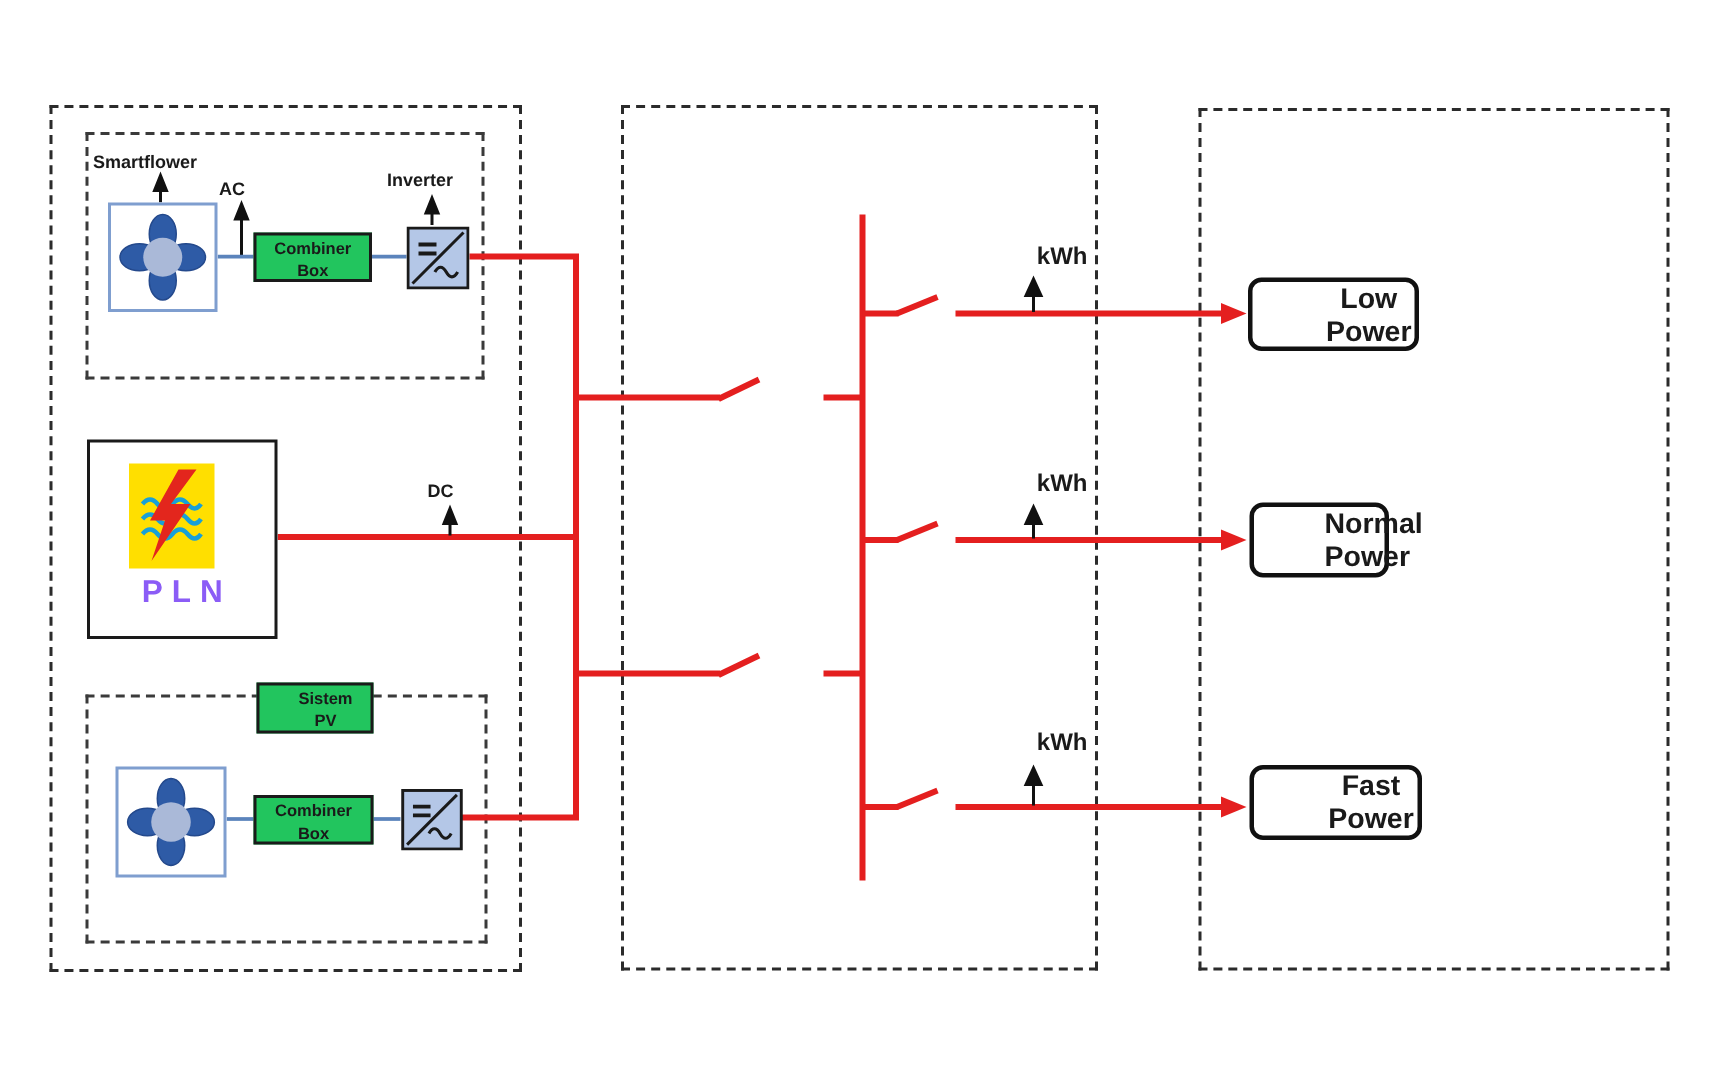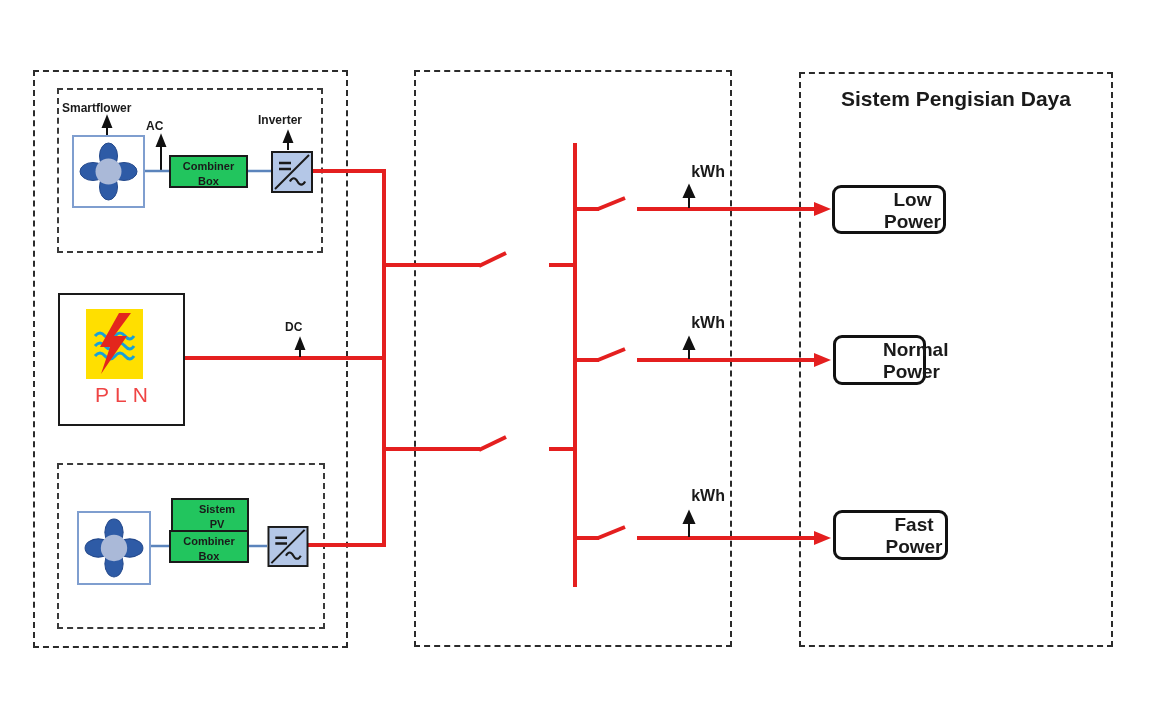--- a/index.html
+++ b/index.html
@@ -8,38 +8,37 @@
   .abs{position:absolute;}
   .dashed{border:2px dashed #2b2b2b;box-sizing:border-box;background:transparent;}
   .dashed-inner{border:2px dashed #3a3a3a;box-sizing:border-box;}
   .solidbox{border:2px solid #1a1a1a;box-sizing:border-box;background:#22c55e;text-align:center;}
   .panel-title{font-weight:bold;font-size:21px;text-align:center;}
   .small-bold{font-weight:bold;font-size:12px;}
   .tiny-bold{font-weight:bold;font-size:11px;line-height:1.32;padding-top:2px;}
   .kwh{font-weight:bold;font-size:16px;text-align:right;width:70px;}
   .power-box{border:3px solid #111;border-radius:9px;box-sizing:border-box;background:#fff;
              text-align:center;font-weight:bold;font-size:19px;line-height:1.17;padding-top:1px;padding-left:47px;}
-  .pln-text{font-weight:normal;font-size:21px;letter-spacing:6px;color:#ef4444;text-align:center;
+  .pln-text{font-weight:bold;font-size:21px;letter-spacing:6px;color:#8b5cf6;text-align:center;
             width:100%;left:0;text-indent:6px;}
   svg{display:block;}
   .wires{left:0;top:0;pointer-events:none;}
 </style>
 </head>
 <body>
 
 <div class="canvas">
 
   <div class="abs dashed" style="left:33px;top:70px;width:315px;height:578px;"></div>
   <div class="abs dashed" style="left:414px;top:70px;width:318px;height:577px;"></div>
   <div class="abs dashed" style="left:799px;top:72px;width:314px;height:575px;"></div>
 
   <div class="abs dashed-inner" style="left:57px;top:88px;width:266px;height:165px;"></div>
   <div class="abs dashed-inner" style="left:57px;top:463px;width:268px;height:166px;"></div>
 
-  <div class="abs panel-title" style="left:799px;top:87px;width:314px;">Sistem Pengisian Daya</div>
 
   <svg class="abs wires" width="1157" height="719" viewBox="0 0 1157 719">
 
     <g stroke="#e41f1f" stroke-width="4" fill="none">
       <path d="M313 171 L384 171 L384 545 L308 545"></path>
       <path d="M185 358 L384 358"></path>
     </g>
 
     <g stroke="#e41f1f" stroke-width="4" fill="none">
       <path d="M384 265 L480 265"></path>
@@ -158,21 +157,21 @@
           <path d="M9 37 q5 -6 10 0 t10 0 t10 0 t9 0"></path>
           <path d="M9 47 q5 -6 10 0 t10 0 t10 0 t9 0"></path>
         </g>
         <polygon points="33,4 14,38 24,38 15,65 41,27 28,27 45,4" fill="#e3261d"></polygon>
       </svg>
     </div>
     <div class="abs pln-text" style="top:88px;">PLN</div>
   </div>
   <div class="abs small-bold" style="left:285px;top:320px;width:30px;">DC</div>
 
-  <div class="abs solidbox tiny-bold" style="left:171px;top:498px;width:78px;height:34px;padding-left:14px;">
+  <div class="abs solidbox tiny-bold" style="left:171px;top:455px;width:78px;height:34px;padding-left:14px;">
     <div>Sistem</div>
     <div>PV</div>
   </div>
 
   <div class="abs" style="left:77px;top:511px;width:74px;height:74px;border:2px solid #7f9ecf;box-sizing:border-box;background:#fff;">
     <svg width="70" height="70" viewBox="0 0 69 69">
       <g fill="#2e5ba6" stroke="#24498c" stroke-width="1">
         <ellipse cx="34.5" cy="19" rx="9" ry="13"></ellipse>
         <ellipse cx="34.5" cy="50" rx="9" ry="13"></ellipse>
         <ellipse cx="19" cy="34.5" rx="13" ry="9"></ellipse>

